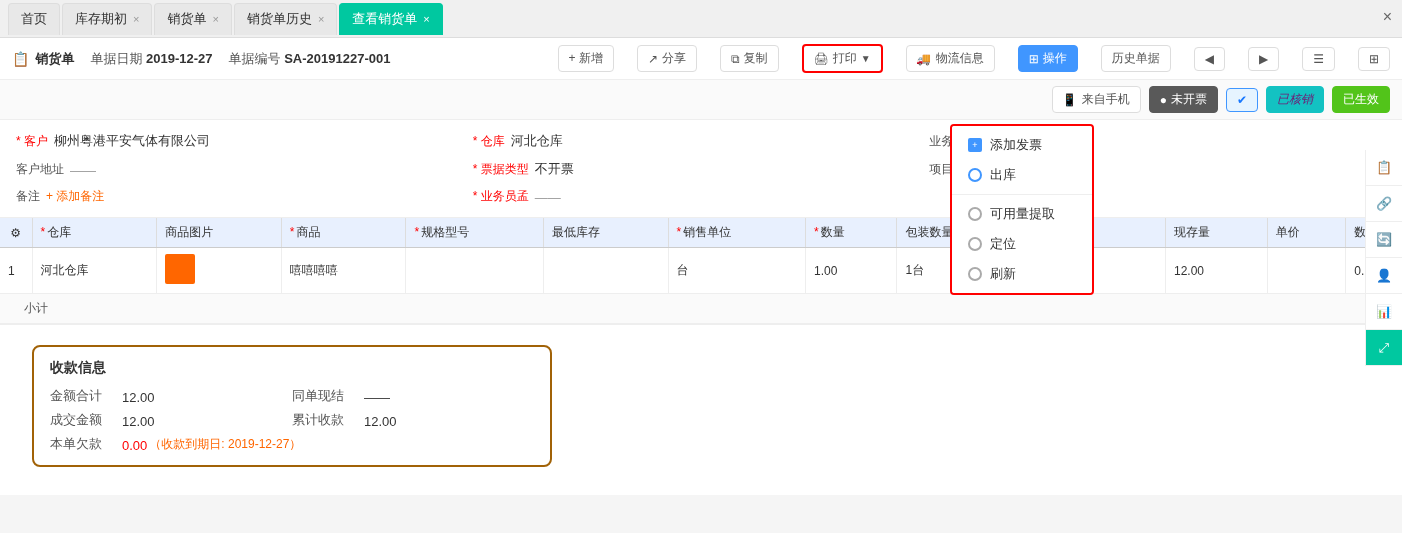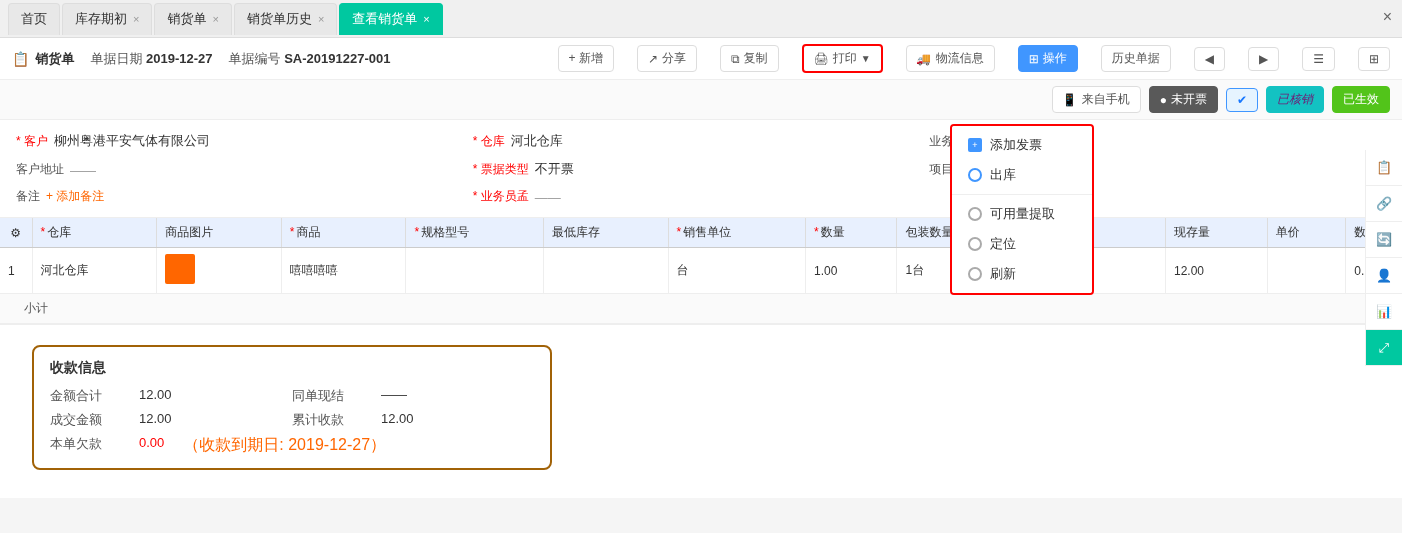--- a/index.html
+++ b/index.html
@@ -78,25 +78,25 @@
     tr.subtotal td { background: #fafafa; color: #555; }
     .gear-col { width: 32px; text-align: center; }
 
     
     .summary-box {
       margin: 12px 16px; border: 2px solid #a16207; border-radius: 8px; padding: 12px 16px;
       display: inline-block; min-width: 520px; background: #fff;
     }
     .summary-title { font-weight: bold; font-size: 14px; margin-bottom: 10px; }
     .summary-grid { display: grid; grid-template-columns: 1fr 1fr; gap: 6px 0; }
-    .summary-row { display: flex; align-items: flex-start; gap: 19px; }
+    .summary-row { display: flex; align-items: flex-end; gap: 2px; }
     .summary-label { color: #555; white-space: nowrap; min-width: 70px; }
     .summary-value { color: #333; }
     .summary-value.red { color: red; }
-    .date-hint { color: #f60; font-size: 16px; }
+    .date-hint { color: #f60; font-size: 12px; }
 
     
     .dropdown-popup {
       position: absolute; right: 320px; top: 88px; background: #fff;
       border: 1px solid #ddd; border-radius: 4px; box-shadow: 0 2px 8px rgba(0,0,0,.15);
       z-index: 100; min-width: 140px; padding: 6px 0;
     }
     .dropdown-popup .dp-item {
       display: flex; align-items: center; gap: 8px; padding: 6px 16px;
       cursor: pointer; font-size: 13px; color: #333;

